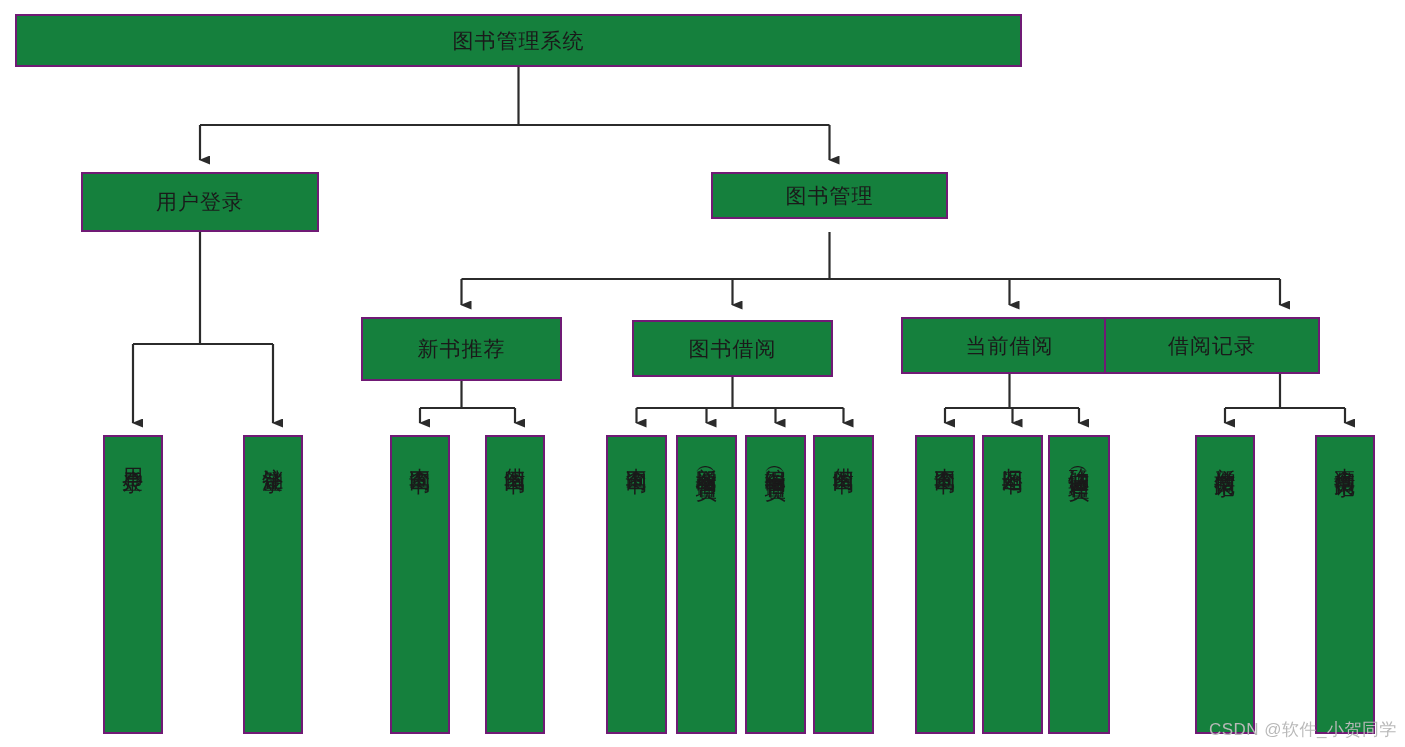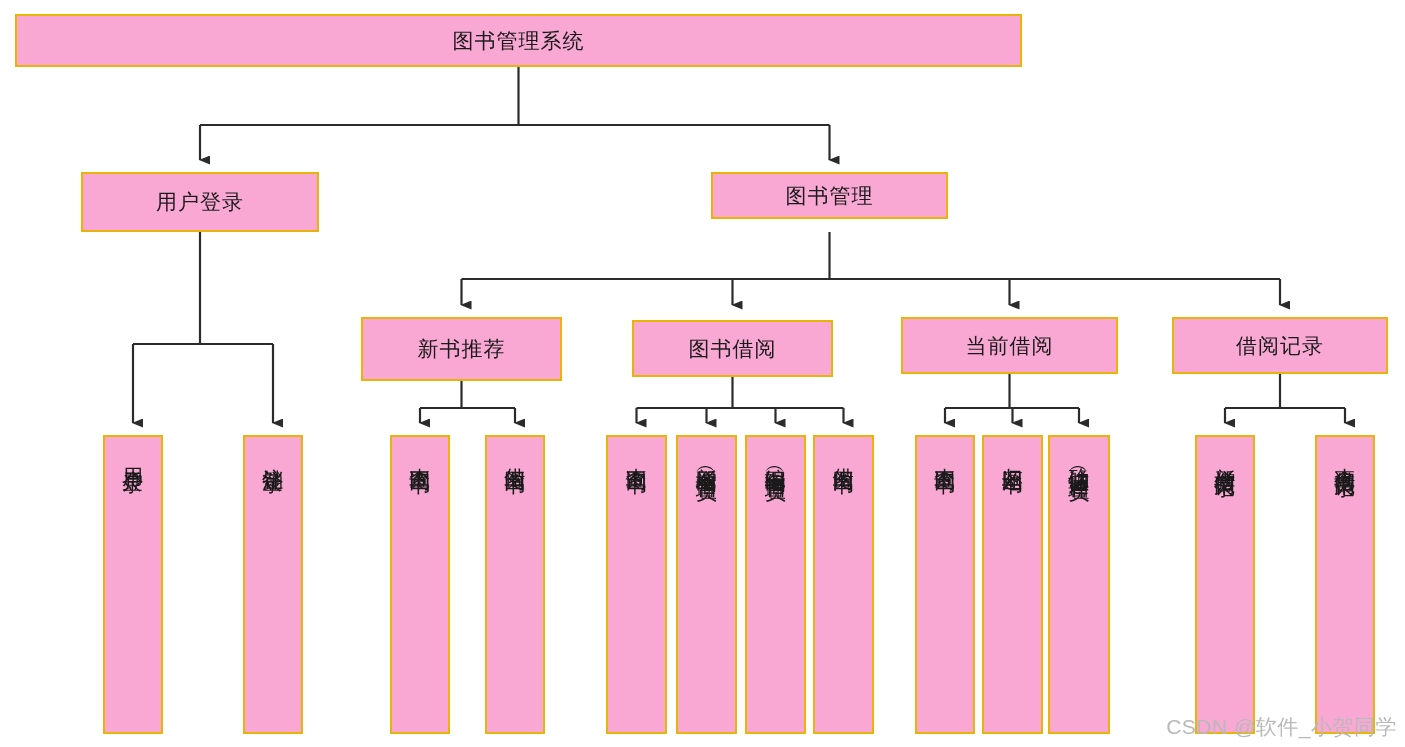--- a/index.html
+++ b/index.html
@@ -22,22 +22,22 @@
     position: absolute;
     left: 0;
     top: 0;
     width: 1405px;
     height: 747px;
     pointer-events: none;
   }
   .node {
     position: absolute;
     box-sizing: border-box;
-    background: #f9a8d4;
-    border: 2px solid #eab308;
+    background: #15803d;
+    border: 2px solid #701a75;
     display: flex;
     align-items: center;
     justify-content: center;
     color: #1a1a1a;
     text-align: center;
   }
   .node.horiz {
     font-size: 21px;
     letter-spacing: 1px;
   }
@@ -51,21 +51,21 @@
     text-orientation: upright;
     font-size: 21px;
     line-height: 1.32;
     letter-spacing: 2px;
     white-space: nowrap;
   }
   #watermark {
     position: absolute;
     right: 8px;
     bottom: 6px;
-    font-size: 21px;
+    font-size: 17px;
     color: #b9b9b9;
     letter-spacing: 0.5px;
     white-space: nowrap;
     user-select: none;
     margin-top: 16px;
   }
 </style>
 </head>
 <body>
 
@@ -126,21 +126,21 @@
       </div>
       <div class="node horiz" style="left: 361px; top: 317px; width: 201px; height: 64px;">
         <span>新书推荐</span>
       </div>
       <div class="node horiz" style="left: 632px; top: 320px; width: 201px; height: 57px;">
         <span>图书借阅</span>
       </div>
       <div class="node horiz" style="left: 901px; top: 317px; width: 217px; height: 57px;">
         <span>当前借阅</span>
       </div>
-      <div class="node horiz" style="left: 1172px; top: 317px; width: 216px; height: 57px;">
+      <div class="node horiz" style="left: 1104px; top: 317px; width: 216px; height: 57px;">
         <span>借阅记录</span>
       </div>
       <div class="node vert" style="left: 103px; top: 435px; width: 60px; height: 299px;">
         <span class="vlabel">用户登录</span>
       </div>
       <div class="node vert" style="left: 243px; top: 435px; width: 60px; height: 299px;">
         <span class="vlabel">注销登录</span>
       </div>
       <div class="node vert" style="left: 390px; top: 435px; width: 60px; height: 299px;">
         <span class="vlabel">查询图书</span>

